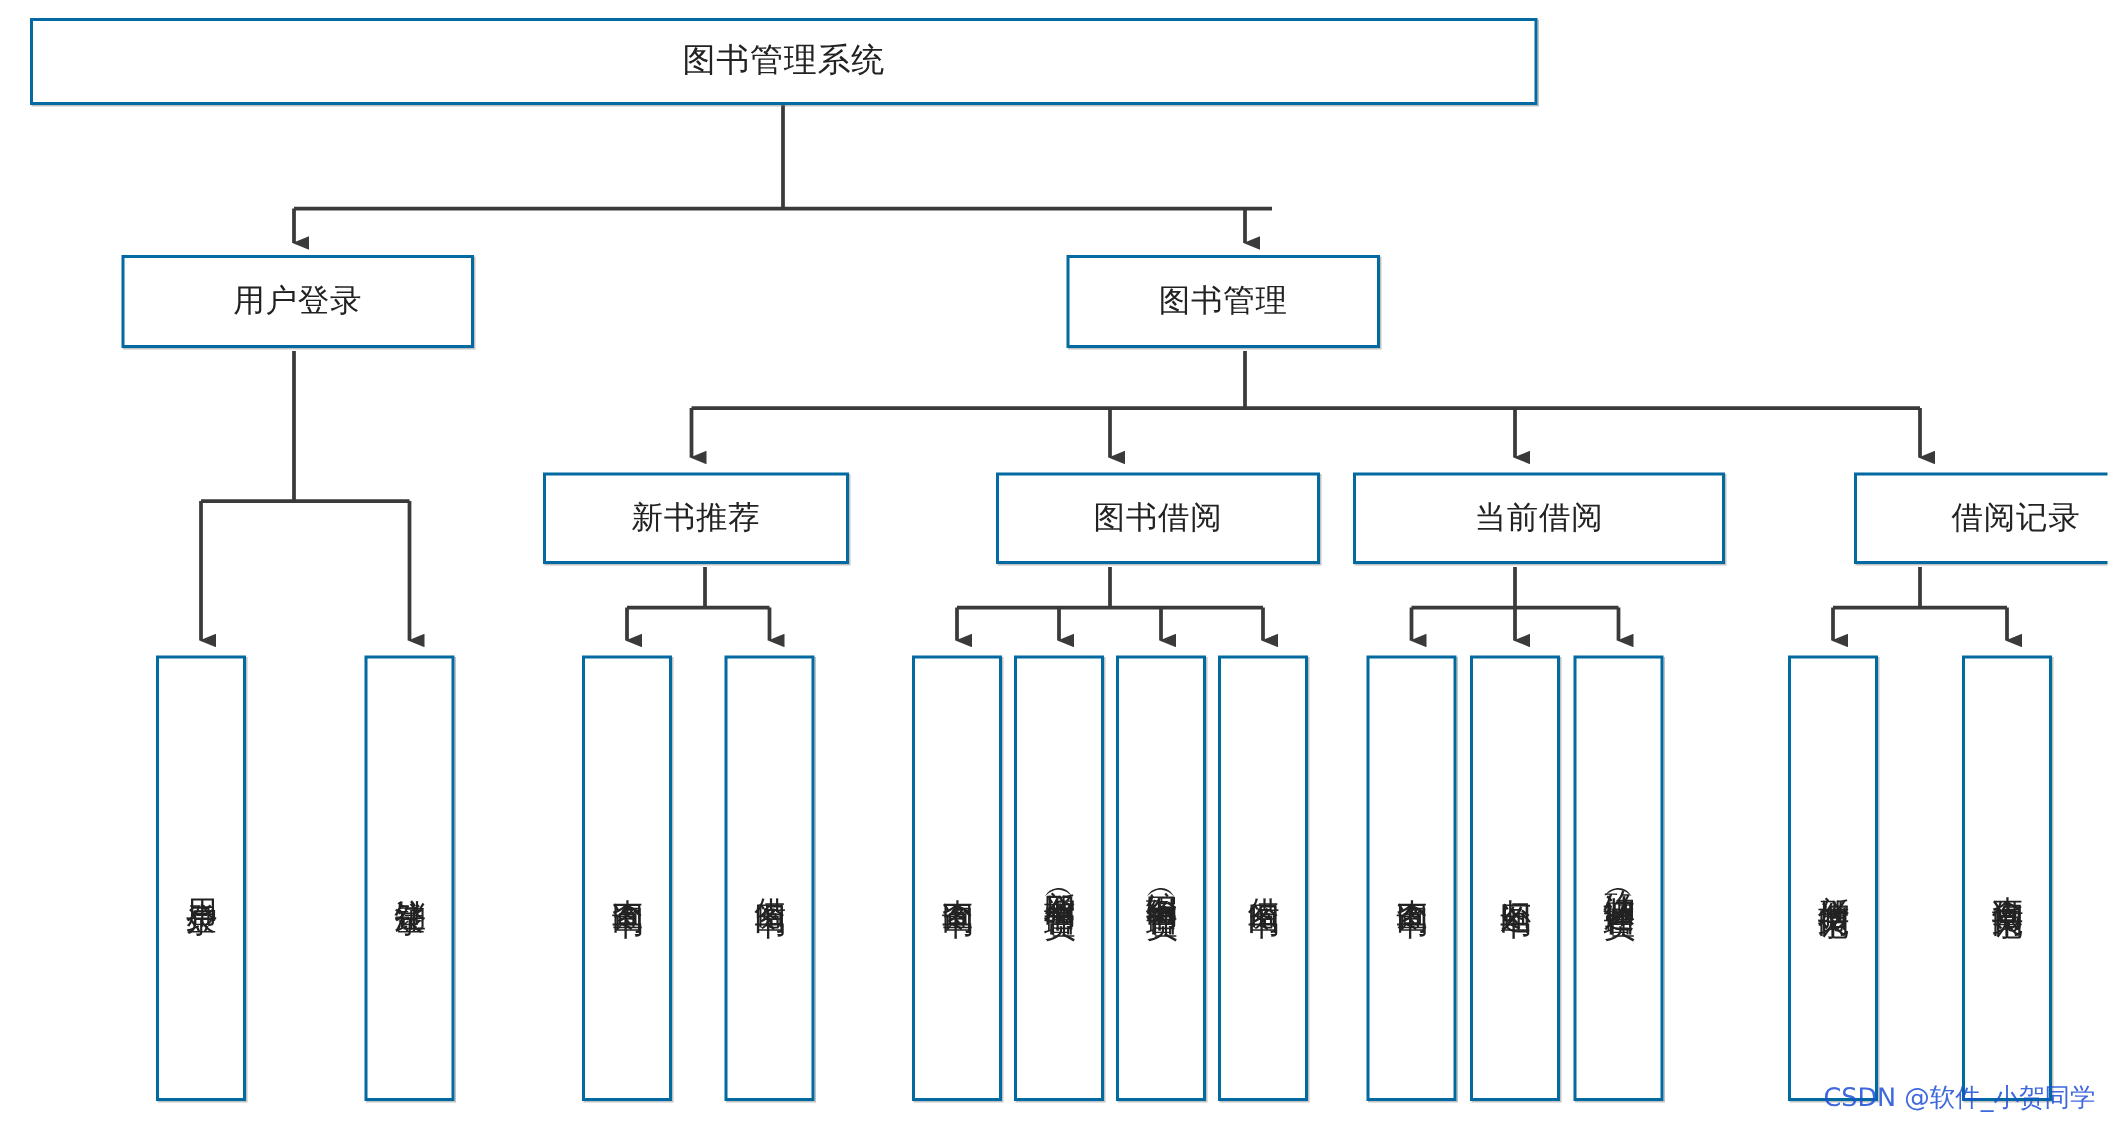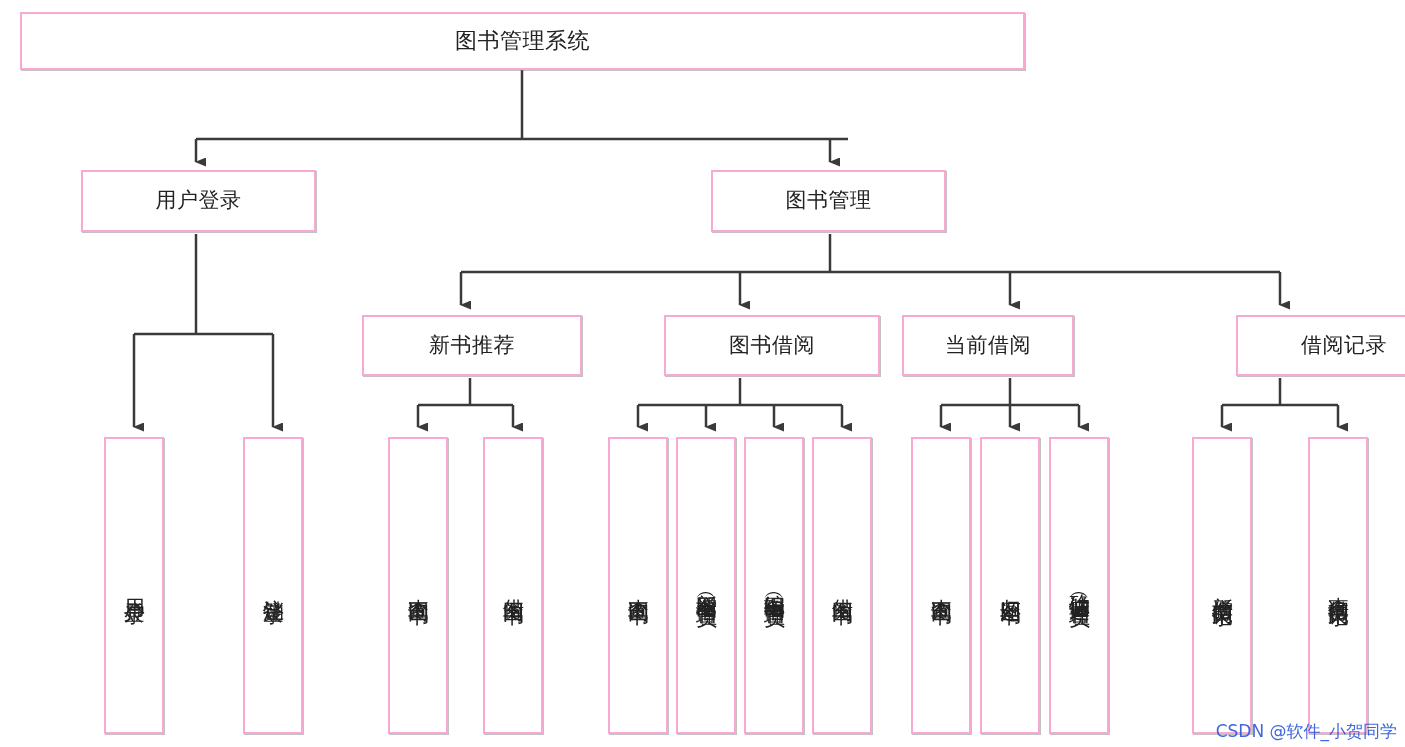--- a/index.html
+++ b/index.html
@@ -24,21 +24,21 @@
     position: absolute;
     left: 0;
     top: 0;
     width: 1405px;
     height: 747px;
     pointer-events: none;
   }
   .node {
     position: absolute;
     box-sizing: border-box;
-    border: 2px solid #f9a8d4;
+    border: 2px solid #0369a1;
     background: #ffffff;
     display: flex;
     align-items: center;
     justify-content: center;
     box-shadow: 1px 1px 0 rgba(120,120,120,0.45);
   }
   .node-label {
     color: #222222;
     text-align: center;
     line-height: 1.12;
@@ -125,31 +125,31 @@
     </g>
   </svg>
 
   <div class="node horizontal root" style="left:20px; top:12px; width:1005px; height:58px;">
     <span class="node-label">图书管理系统</span>
   </div>
 
   <div class="node horizontal" style="left:81px; top:170px; width:235px; height:62px;">
     <span class="node-label">用户登录</span>
   </div>
-  <div class="node horizontal" style="left:711px; top:170px; width:235px; height:62px;">
+  <div class="node horizontal" style="left:711px; top:170px; width:209px; height:62px;">
     <span class="node-label">图书管理</span>
   </div>
 
-  <div class="node horizontal" style="left:362px; top:315px; width:220px; height:61px;">
+  <div class="node horizontal" style="left:362px; top:315px; width:204px; height:61px;">
     <span class="node-label">新书推荐</span>
   </div>
   <div class="node horizontal" style="left:632px; top:315px; width:216px; height:61px;margin-left:32px;">
     <span class="node-label">图书借阅</span>
   </div>
-  <div class="node horizontal" style="left:902px; top:315px; width:172px; height:61px;">
+  <div class="node horizontal" style="left:902px; top:315px; width:248px; height:61px;">
     <span class="node-label">当前借阅</span>
   </div>
   <div class="node horizontal" style="left:1236px; top:315px; width:216px; height:61px;">
     <span class="node-label">借阅记录</span>
   </div>
 
   <div class="node vertical" style="left:104px; top:437px; width:60px; height:297px;">
     <span class="node-label">用户登录</span>
   </div>
   <div class="node vertical" style="left:243px; top:437px; width:60px; height:297px;">

